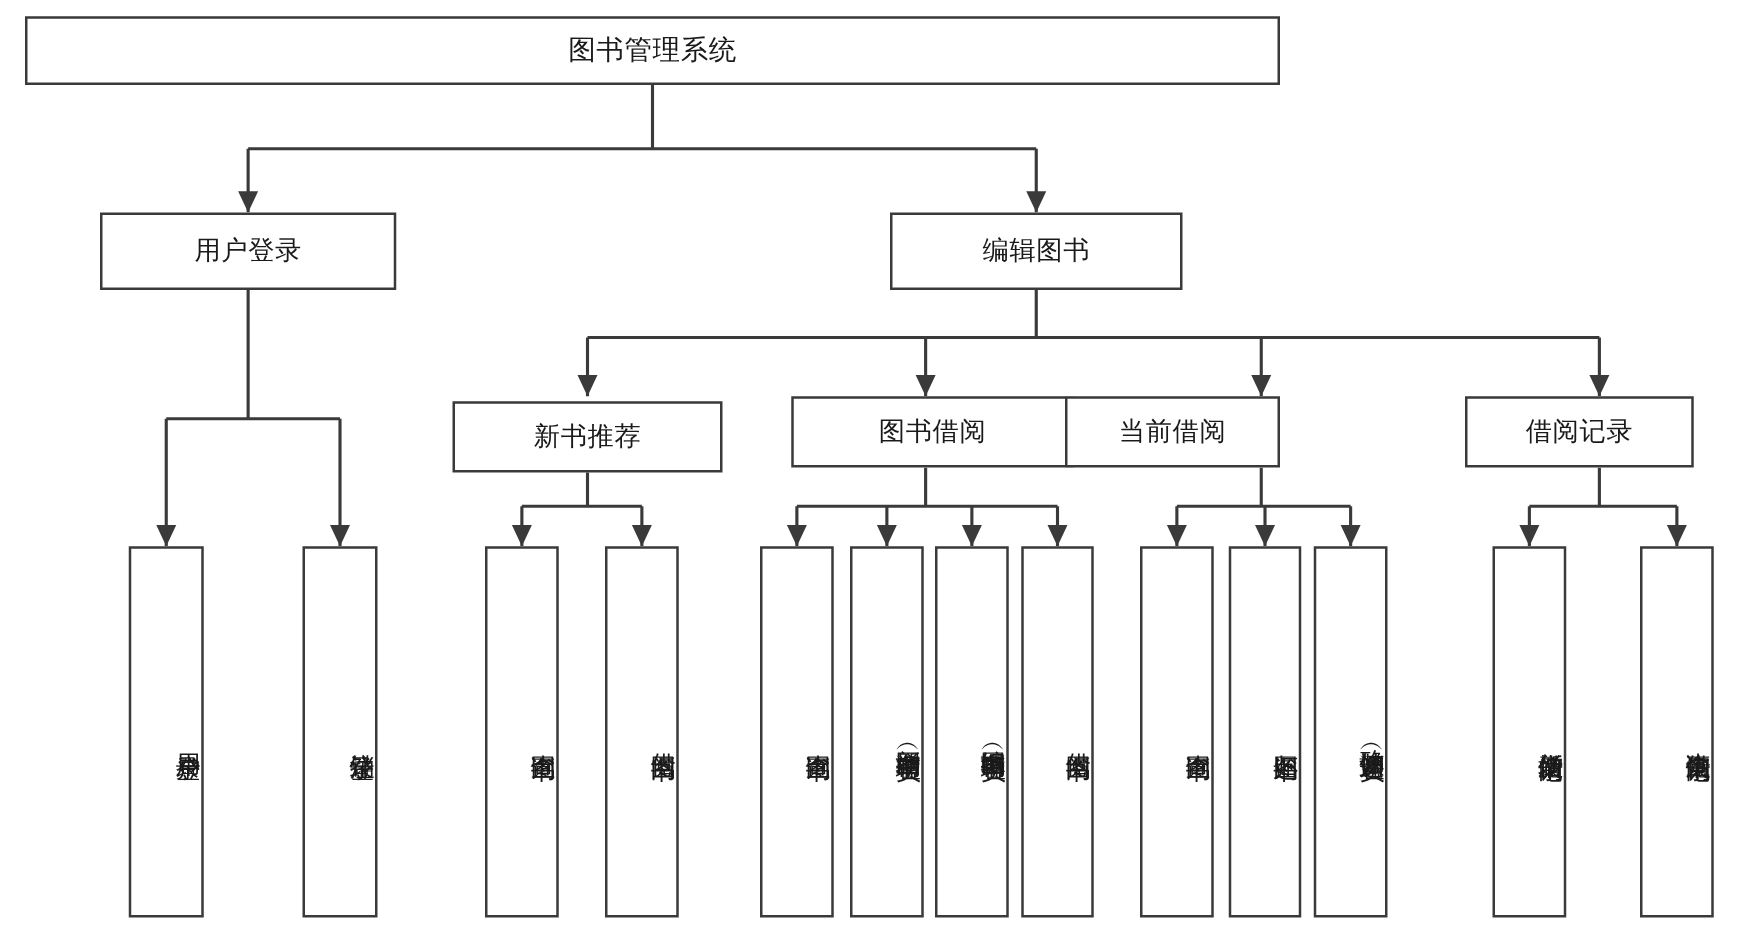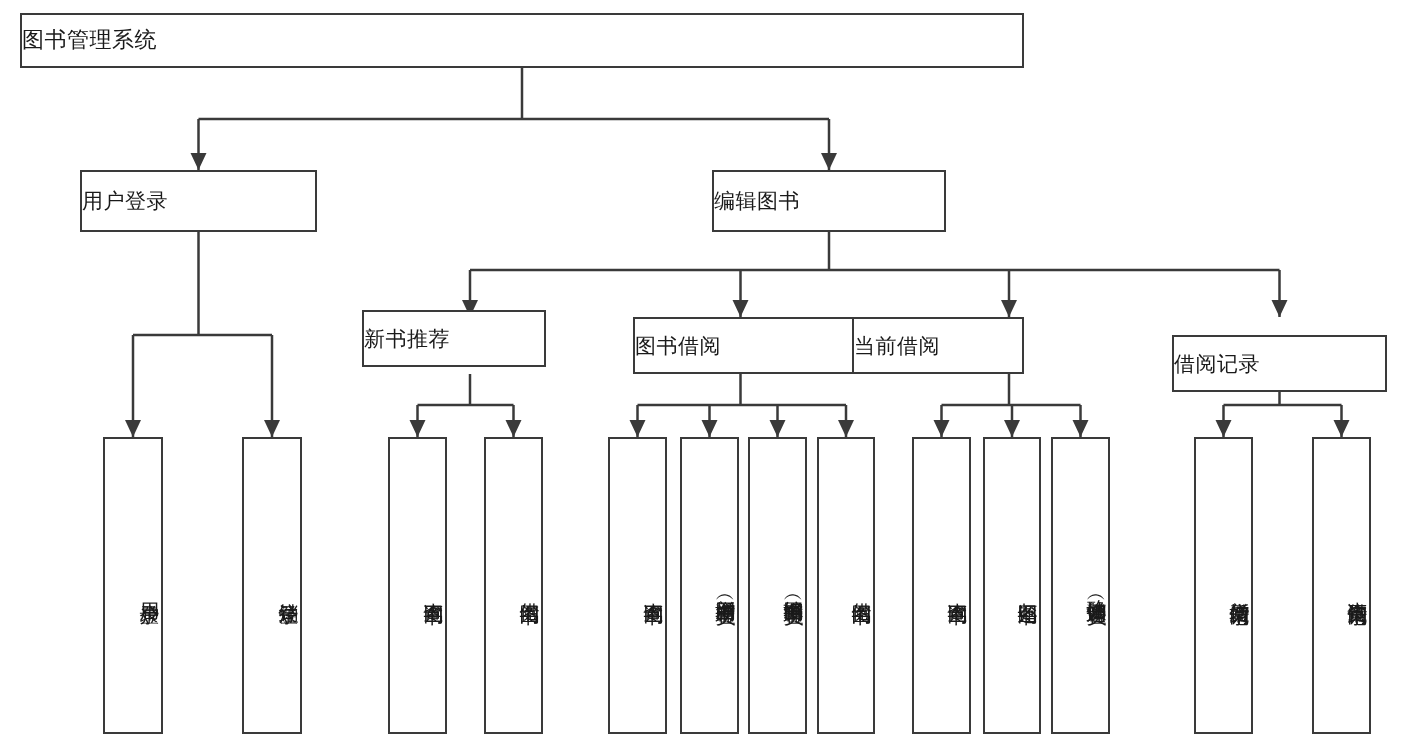--- a/index.html
+++ b/index.html
@@ -26,20 +26,21 @@
     height: 747px;
     pointer-events: none;
   }
   .node {
     position: absolute;
     box-sizing: border-box;
     border: 2.5px solid #3a3a3a;
     background: #ffffff;
     display: flex;
     align-items: center;
+    justify-content: center;
     color: #1a1a1a;
   }
   .node-h {
     font-size: 21px;
     letter-spacing: 0.5px;
     line-height: 1.1;
   }
   .node-root {
     font-size: 22px;
   }
@@ -131,30 +132,30 @@
   <div id="nodes-layer">
       <div class="node node-h node-root" style="left: 20px; top: 13px; width: 1004px; height: 55px;">
         <span>图书管理系统</span>
       </div>
       <div class="node node-h" style="left: 80px; top: 170px; width: 237px; height: 62px;">
         <span>用户登录</span>
       </div>
       <div class="node node-h" style="left: 712px; top: 170px; width: 234px; height: 62px;">
         <span>编辑图书</span>
       </div>
-      <div class="node node-h" style="left: 362px; top: 310px; width: 184px; height: 57px;">
+      <div class="node node-h" style="left: 362px; top: 321px; width: 216px; height: 57px;">
         <span>新书推荐</span>
       </div>
       <div class="node node-h" style="left: 633px; top: 317px; width: 226px; height: 57px;">
         <span>图书借阅</span>
       </div>
       <div class="node node-h" style="left: 852px; top: 317px; width: 172px; height: 57px;">
         <span>当前借阅</span>
       </div>
-      <div class="node node-h" style="left: 1172px; top: 335px; width: 215px; height: 57px;">
+      <div class="node node-h" style="left: 1172px; top: 317px; width: 183px; height: 57px;">
         <span>借阅记录</span>
       </div>
       <div class="node node-v" style="left: 103px; top: 437px; width: 60px; height: 297px;">
         <span>用户登录</span>
       </div>
       <div class="node node-v" style="left: 242px; top: 437px; width: 60px; height: 297px;">
         <span>注销登录</span>
       </div>
       <div class="node node-v" style="left: 388px; top: 437px; width: 59px; height: 297px;">
         <span>查询图书</span>

